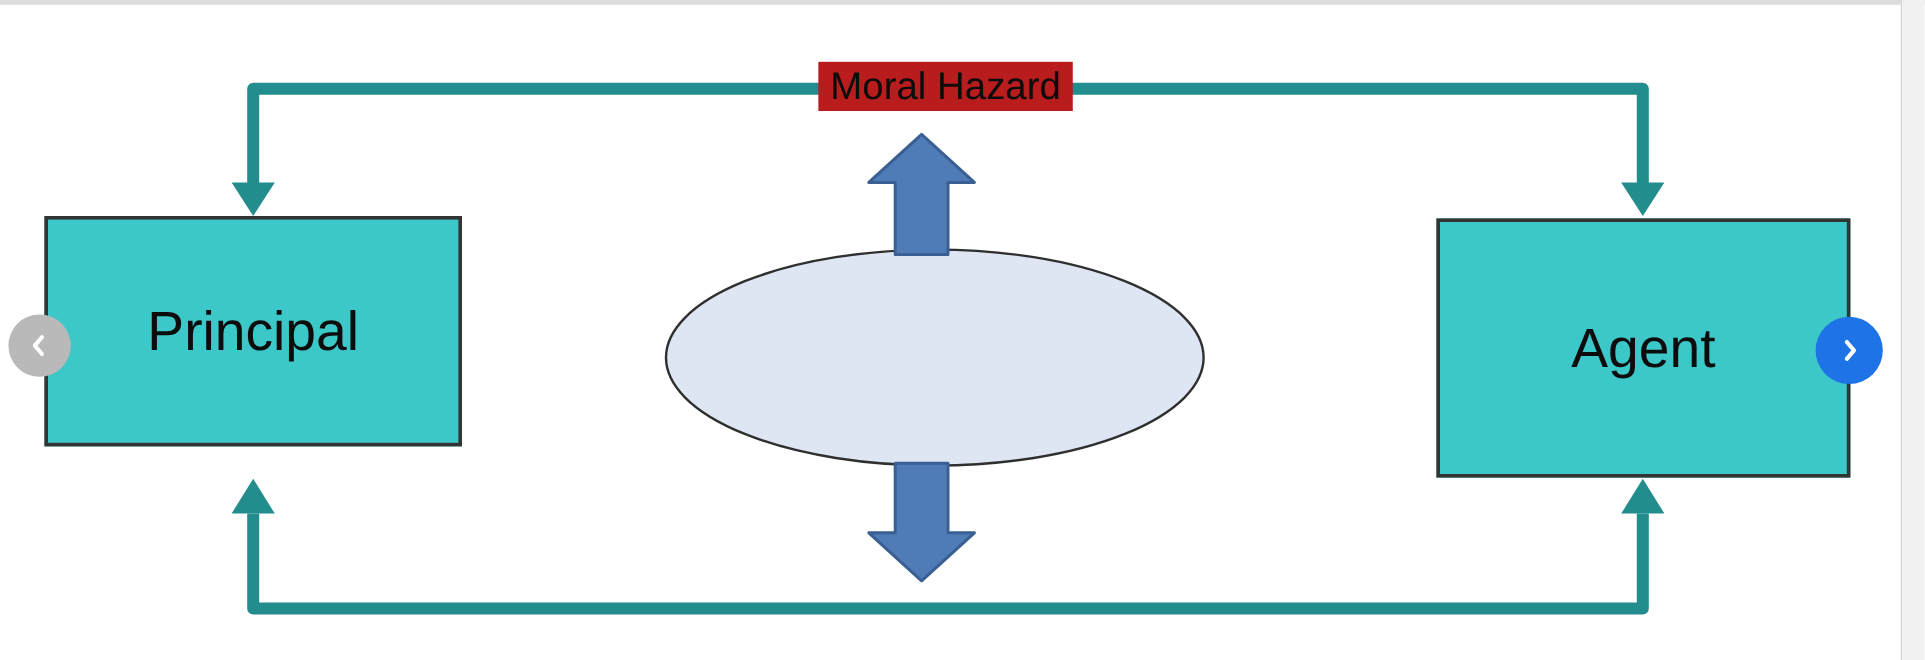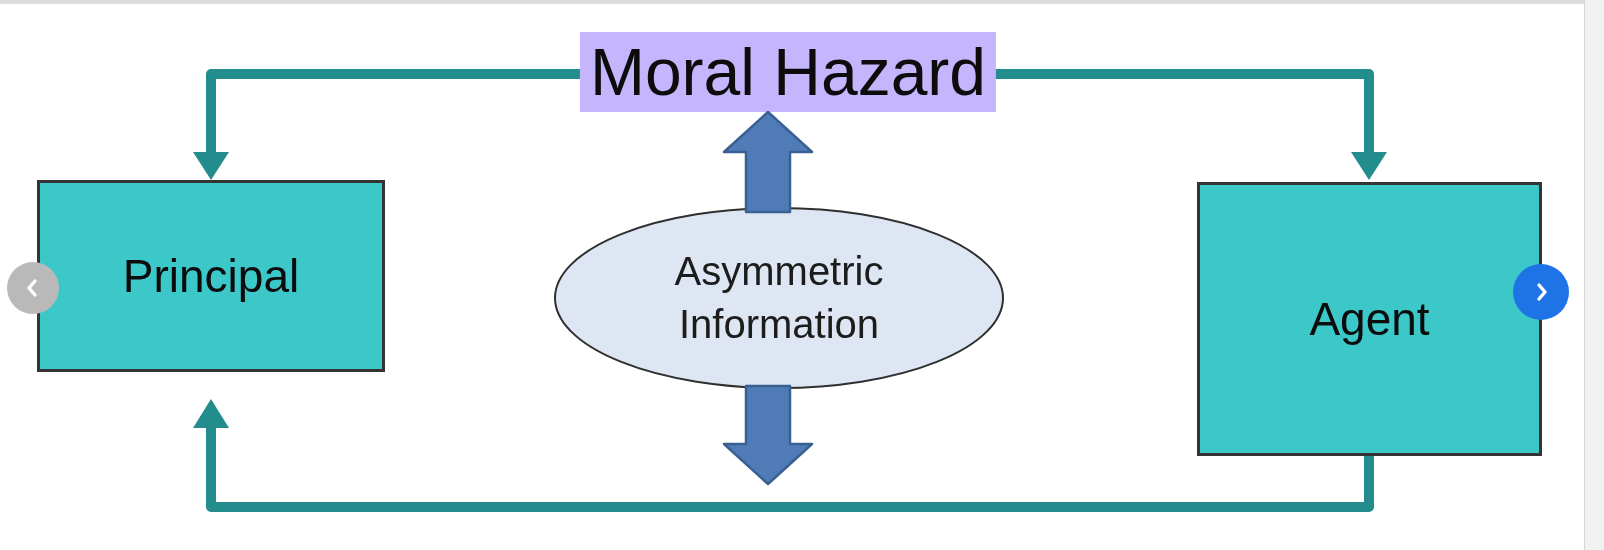--- a/index.html
+++ b/index.html
@@ -9,24 +9,24 @@
     font-family:"Liberation Sans", sans-serif;
   }
   .top-strip { position:absolute; left:0; top:0; width:1604px; height:4px; }
   .right-strip { position:absolute; right:0; top:0; width:19px; height:550px; border-left:1px solid #d6d5d6; }
 
   svg.layer { position:absolute; left:0; top:0; width:1604px; height:550px; }
   .layer-connectors { z-index:1; }
   .node { position:absolute; z-index:2; display:flex; align-items:center; justify-content:center;
           border:3px solid #343434; color:#0c0c0c; font-size:46px; box-sizing:border-box; }
   .node-principal { left:37px; top:180px; width:348px; height:192px; }
-  .node-agent     { left:1197px; top:182px; width:345px; height:274px; }
+  .node-agent     { left:1197px; top:182px; width:345px; height:216px; }
 
   .edge-label { position:absolute; z-index:3; transform:translate(-50%,-50%);
-                background:#c4b5fd; padding:2px 10px; font-size:66px; color:#0c0c0c; white-space:nowrap; }
+                background:#b91c1c; padding:2px 10px; font-size:32px; color:#0c0c0c; white-space:nowrap; }
   .edge-label-top    { left:788px; top:72px; }
   .edge-label-bottom { left:749px; top:505px; }
 
   .ellipse-label { position:absolute; z-index:3; left:779px; top:298px; transform:translate(-50%,-50%);
                    text-align:center; font-size:40px; line-height:1.32; color:#1c1c1c; white-space:nowrap; }
 
   .layer-arrows { z-index:4; pointer-events:none; }
 
   .carousel-btn { position:absolute; z-index:5; border:none; border-radius:50%;
                   display:flex; align-items:center; justify-content:center; cursor:pointer; padding:0; }
@@ -57,24 +57,20 @@
 
   <div class="node node-principal" style="background-color: rgb(60, 199, 200); border-color: rgb(52, 52, 52);">
     <span>Principal</span>
   </div>
   <div class="node node-agent" style="background-color: rgb(60, 199, 200); border-color: rgb(52, 52, 52);">
     <span>Agent</span>
   </div>
 
   <div class="edge-label edge-label-top">Moral Hazard</div>
 
-  <div class="ellipse-label">
-    <div>Asymmetric</div>
-    <div>Information</div>
-  </div>
 
   <svg class="layer layer-arrows" viewBox="0 0 1604 550">
     <polygon points="768,112 812,152 790,152 790,212 746,212 746,152 724,152" stroke-width="2.5" stroke-linejoin="round" fill="#4f7cb7" stroke="#3a5f92"></polygon>
     <polygon points="768,484 812,444 790,444 790,386 746,386 746,444 724,444" stroke-width="2.5" stroke-linejoin="round" fill="#4f7cb7" stroke="#3a5f92"></polygon>
   </svg>
 
   <button class="carousel-btn carousel-btn-prev" style="background-color: rgb(185, 185, 185);">
     <span>
       <svg width="24" height="24" viewBox="0 0 24 24">
         <polyline points="14,5 8,12 14,19" fill="none" stroke-width="3.4" stroke-linecap="round" stroke-linejoin="round" stroke="#ffffff"></polyline>

